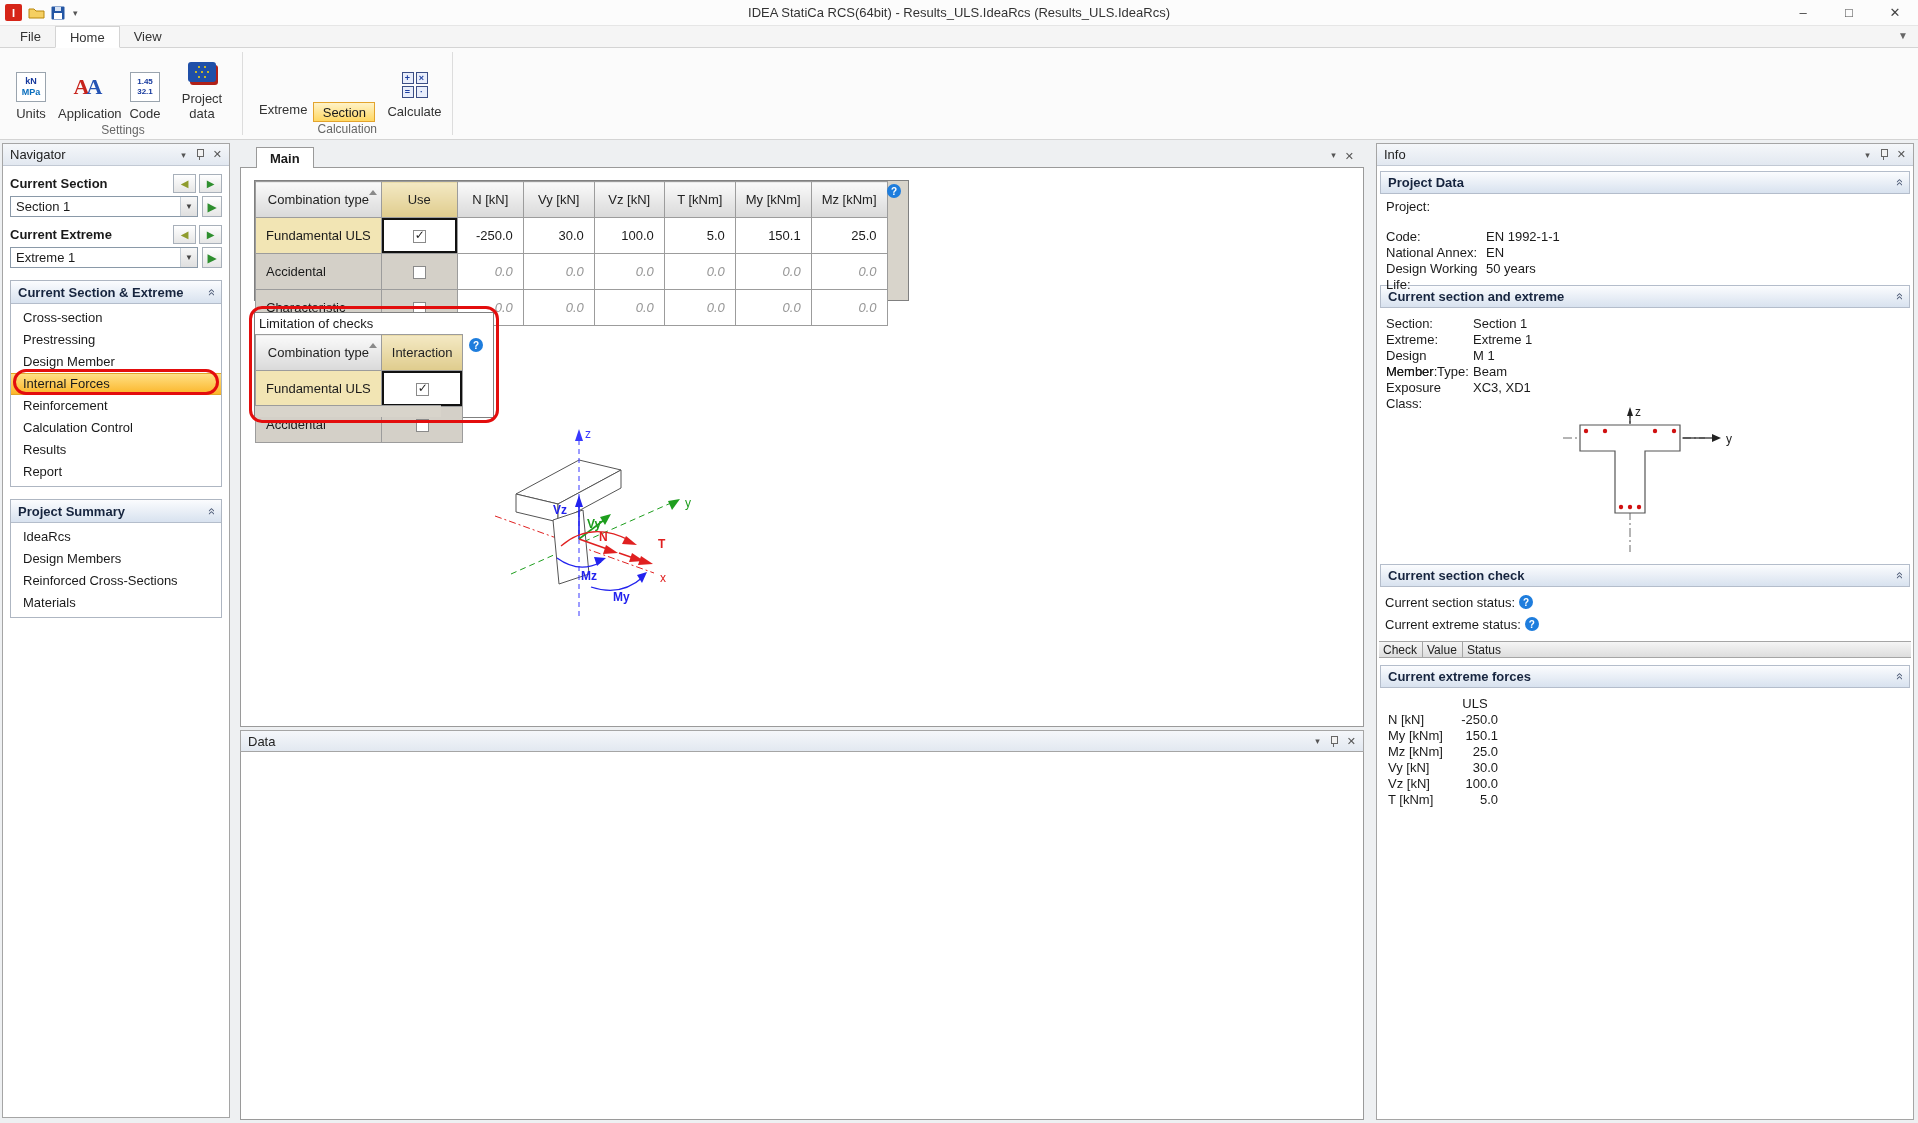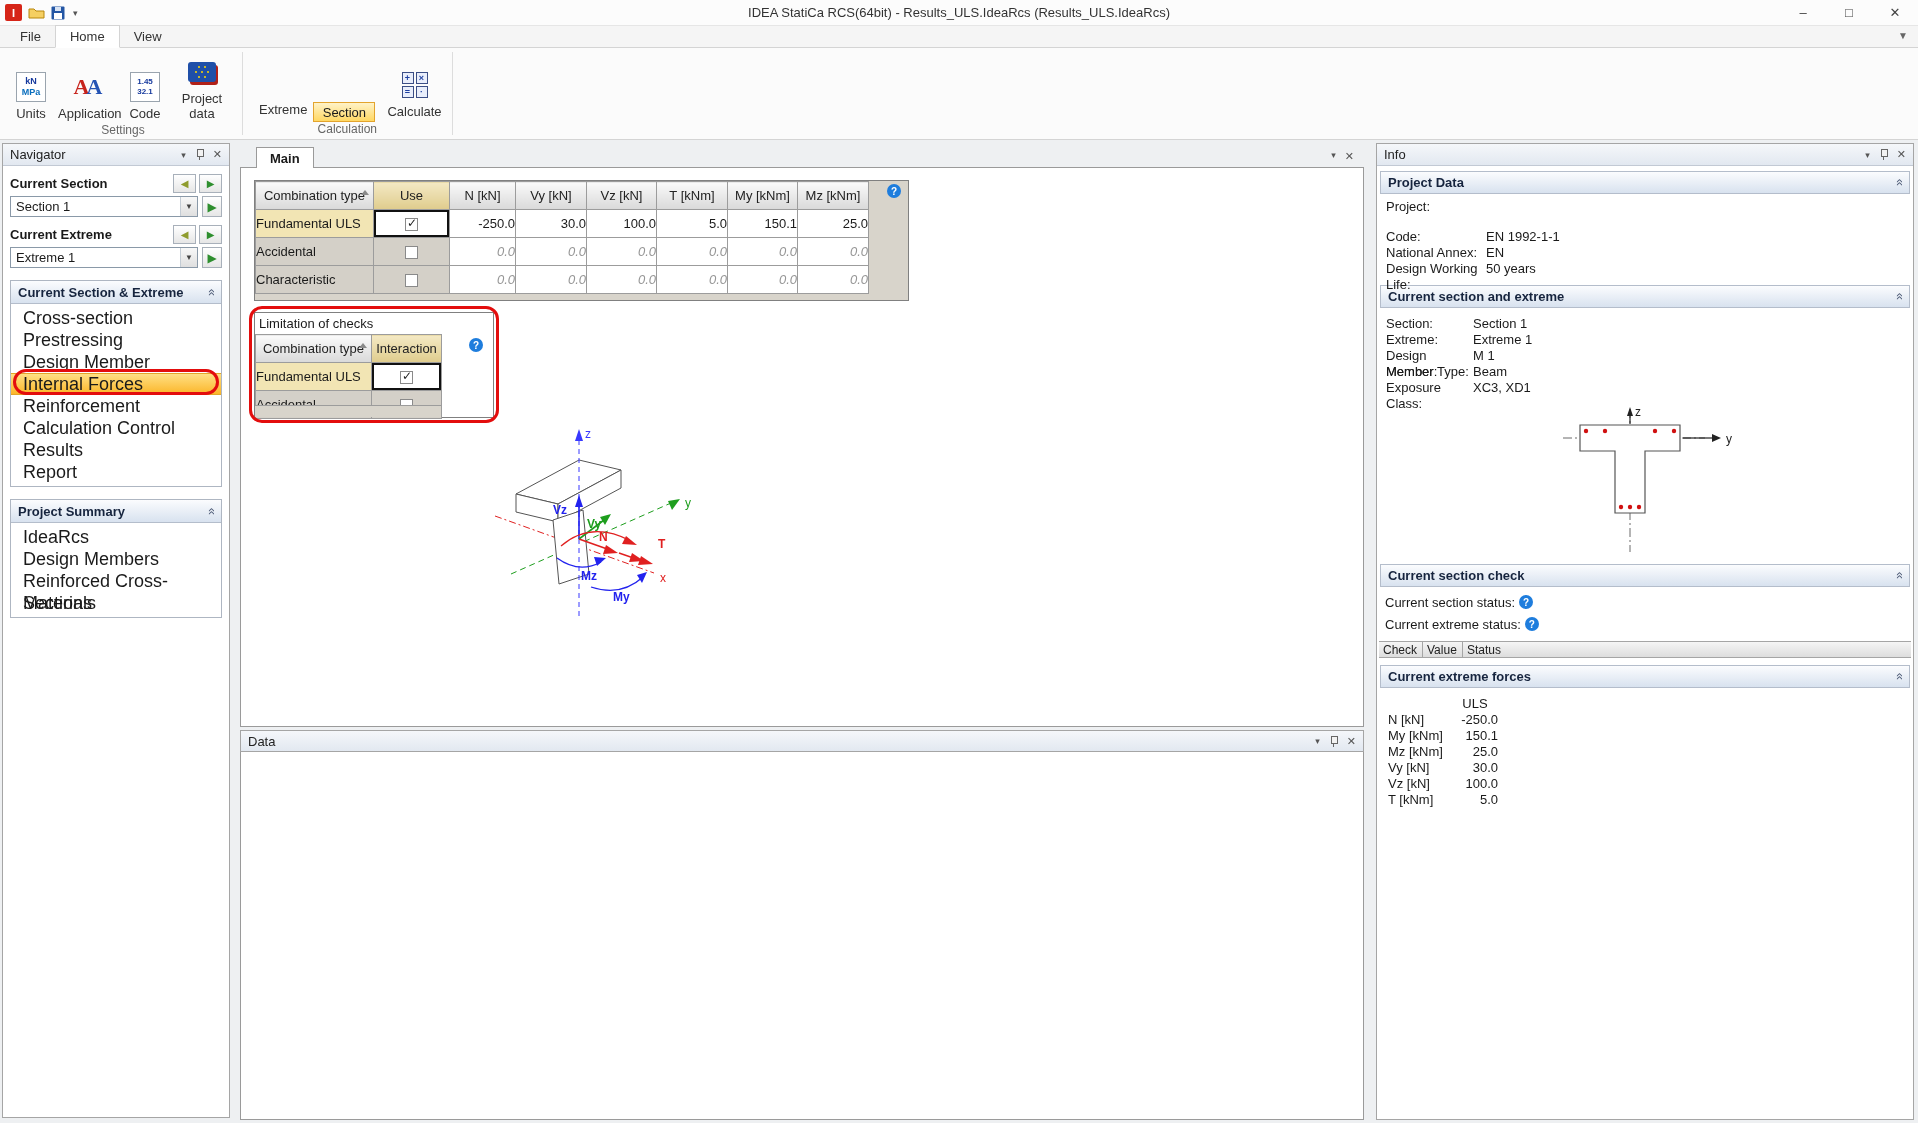--- a/index.html
+++ b/index.html
@@ -9,21 +9,21 @@
   
   .titlebar{height:26px;background:#fcfcfc;display:flex;align-items:center;position:relative;border-bottom:1px solid #e6e6e6}
   .qat{display:flex;align-items:center;gap:6px;padding-left:5px;z-index:2}
   .app-logo{width:17px;height:17px;background:#d62518;border-radius:2px;color:#fff;font-weight:bold;font-size:11px;display:flex;align-items:center;justify-content:center}
   .qat-caret{font-size:9px;color:#555;margin-left:2px}
   .title-text{position:absolute;left:0;right:0;text-align:center;font-size:13px;color:#333}
   .win-controls{margin-left:auto;display:flex;z-index:2}
   .win-btn{width:46px;height:25px;display:flex;align-items:center;justify-content:center;font-size:13px;color:#444}
 
   
-  .ribbon-tabs{height:22px;background:#f5f5f5;display:flex;align-items:flex-end;padding-left:6px;border-bottom:1px solid #d4d4d4;position:relative}
+  .ribbon-tabs{height:22px;background:#f5f5f5;display:flex;padding-left:6px;border-bottom:1px solid #d4d4d4;position:relative}
   .rtab{padding:3px 14px 3px;font-size:13px;color:#333}
   .rtab.active{background:#fff;border:1px solid #d4d4d4;border-bottom:1px solid #fff;margin-bottom:-1px}
   .ribbon-chevron{position:absolute;right:10px;top:4px;color:#666;font-size:10px}
   .ribbon-body{height:92px;background:#fbfbfb;display:flex;border-bottom:1px solid #d4d4d4;padding-left:4px}
   .rgroup{display:flex;flex-direction:column;padding:3px 6px 0}
   .rbuttons{display:flex;flex:1;align-items:flex-end;gap:2px}
   .big-btn{display:flex;flex-direction:column;align-items:center;padding:2px 4px;min-width:42px}
   .bicon{height:38px;display:flex;align-items:center;justify-content:center}
   .blabel{font-size:13px;color:#333;text-align:center;line-height:1.12;margin-top:1px;max-width:60px}
   .glabel{height:17px;text-align:center;font-size:12px;color:#666}
@@ -64,35 +64,35 @@
   .abtn.right{color:#2f8f2f}
   .combo-row{display:flex;margin:3px 7px 0;gap:4px;height:21px}
   .combo{flex:1;border:1px solid #8a99a8;background:#fff;display:flex;align-items:stretch}
   .combo .cval{padding-left:5px;flex:1;line-height:19px}
   .combo .cbtn{width:17px;border-left:1px solid #c4ccd4;background:linear-gradient(#f8f8f8,#dfdfdf);display:flex;align-items:center;justify-content:center;font-size:8px;color:#444}
   .goto-btn{width:20px;border:1px solid #a8b0ba;background:linear-gradient(#ffffff,#e6e6e6);display:flex;align-items:center;justify-content:center;color:#2f8f2f;font-size:12px}
   .nav-group{margin:12px 7px 0;border:1px solid #aeb6c2}
   .group-header{height:23px;background:linear-gradient(#fbfcfe,#d8e2ef);border-bottom:1px solid #b4bdcb;display:flex;align-items:center;padding:0 7px;font-weight:bold;font-size:13px;color:#16243e}
   .collapse-icon{margin-left:auto;transform:rotate(-90deg);font-size:13px;color:#4a5874;font-weight:normal}
   .nav-items{position:relative;padding:3px 0}
-  .nav-item{height:22px;line-height:22px;padding-left:12px;font-size:18px}
+  .nav-item{height:22px;line-height:22px;padding-left:12px;font-size:13px}
   .nav-item.selected{background:linear-gradient(#ffe084,#fbb62a);border-top:1px solid #e2a629;border-bottom:1px solid #e2a629;line-height:20px}
   .red-oval{position:absolute;border:3px solid #e30d0d;border-radius:13px;pointer-events:none}
 
   
   .center{position:absolute;left:240px;top:0;width:1124px;height:979px}
   .doc-panel{position:absolute;left:0;width:1124px}
   .tabstrip{height:22px;display:flex;align-items:flex-end;border-bottom:1px solid #9a9a9a;background:#eef0f2;position:relative;padding-left:16px}
   .doc-tab{background:#fff;border:1px solid #9a9a9a;border-bottom:none;height:21px;margin-bottom:-1px;padding:0 13px;display:flex;align-items:center;font-weight:bold;font-size:13px;z-index:2}
   .strip-icons{position:absolute;right:10px;top:4px;display:flex;gap:9px;color:#555;font-size:11px}
   .doc-body{background:#fff;border:1px solid #9a9a9a;border-top:none;position:relative;overflow:hidden}
 
   
   table.grid{border-collapse:collapse;table-layout:fixed;font-size:13px}
-  table.grid th,table.grid td{border:1px solid #9c9c9c;height:28px;padding:0;overflow:hidden;white-space:nowrap}
+  table.grid th,table.grid td{border:1px solid #9c9c9c;height:28px;padding:10px;overflow:hidden;white-space:nowrap}
   table.grid th{background:linear-gradient(#fafafa,#d9d9d9);font-weight:normal;text-align:center;position:relative;color:#222}
   table.grid th.tan{background:linear-gradient(#f4e9c4,#dfcc8d)}
   td.lbl{padding-left:4px;text-align:left}
   td.lbl.tan{background:#f2e5b4}
   td.lbl.gray{background:#d4d0c8}
   td.val{text-align:right;padding-right:5px;background:#fff}
   td.val.zero{color:#969696;font-style:italic}
   td.chk{text-align:center;background:#fff}
   td.chk.gray{background:#d4d0c8}
   td.chk.focus{box-shadow:inset 0 0 0 2px #111}

